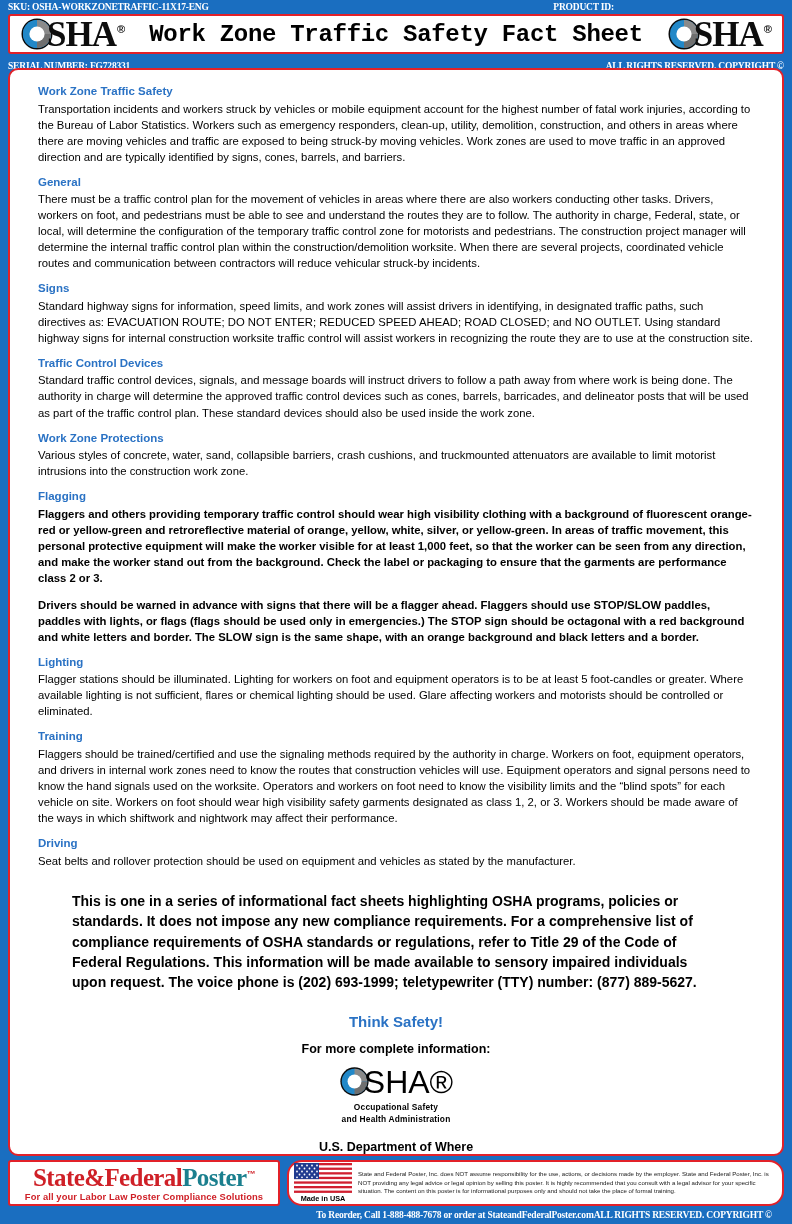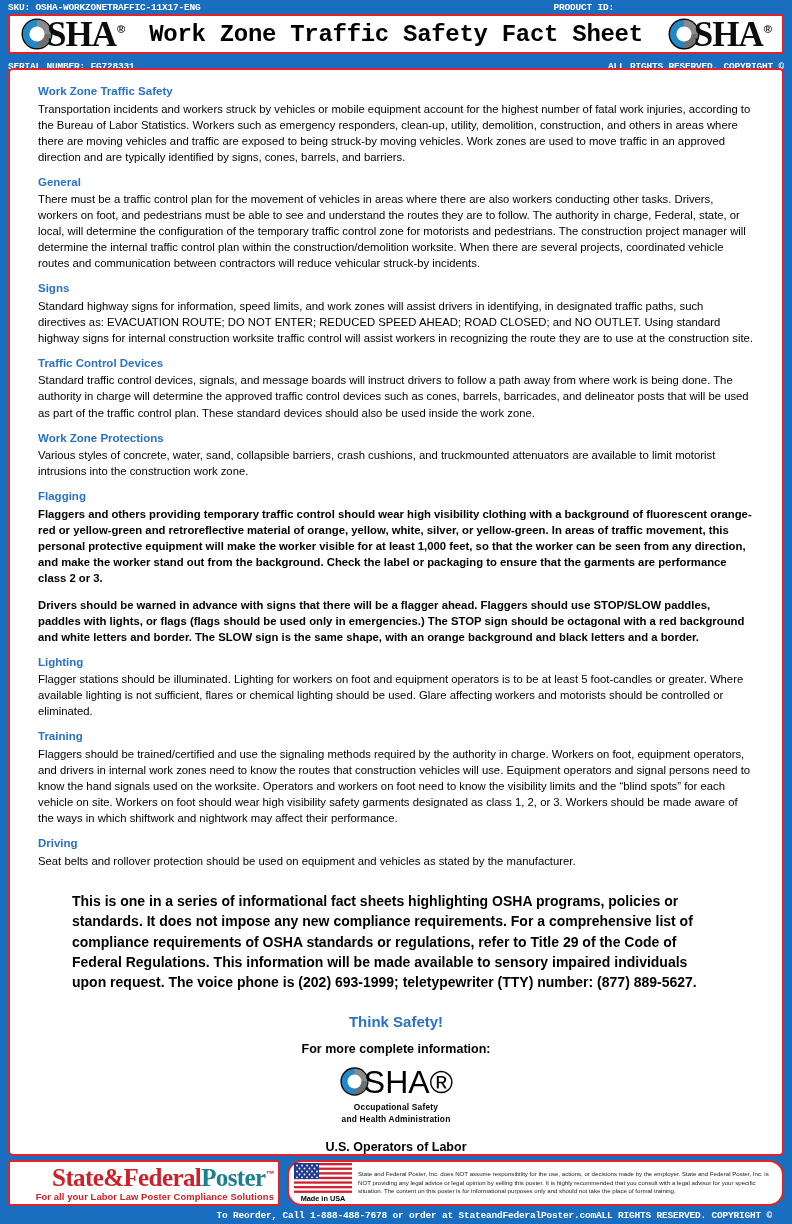--- a/index.html
+++ b/index.html
@@ -29,21 +29,21 @@
     align-items: center;
     justify-content: space-between;
     padding: 0 8px;
   }
   .meta-text {
     color: #ffffff;
     font-size: 9.5px;
     font-weight: bold;
     letter-spacing: -0.2px;
     white-space: nowrap;
-    font-family: Liberation Mono, monospace;
+    font-family: Liberation Serif, serif;
   }
   .meta-right { padding-right: 170px; }
 
   
   .title-banner {
     position: absolute;
     top: 14px; left: 8px; right: 8px;
     height: 40px;
     background: #ffffff;
     border: 2px solid #e22129;
@@ -98,21 +98,21 @@
     justify-content: space-between;
     padding: 0 8px;
   }
 
   
   .sheet {
     position: absolute;
     top: 68px; left: 8px; right: 8px; bottom: 68px;
     background: #ffffff;
     border: 2px solid #e22129;
-    border-radius: 5px;
+    border-radius: 10px;
     padding: 14px 28px 10px 28px;
     overflow: hidden;
   }
 
   .section { margin-bottom: 10px; }
   .section:last-of-type { margin-bottom: 0; }
 
   .sec-head {
     color: #2a72c4;
     font-size: 11.5px;
@@ -206,21 +206,21 @@
     align-items: stretch;
   }
   .brand-box {
     flex: 0 0 272px;
     background: #ffffff;
     border: 2px solid #e22129;
     border-radius: 3px;
     display: flex;
     flex-direction: column;
     justify-content: center;
-    align-items: flex-end;
+    align-items: center;
     padding: 2px 4px;
   }
   .brand-line {
     font-family: "Liberation Serif", serif;
     font-size: 25px;
     font-weight: bold;
     letter-spacing: -0.6px;
     line-height: 1;
     white-space: nowrap;
   }
@@ -395,21 +395,21 @@
             <path d="M17 3 A14 14 0 0 1 31 17 L17 17 Z" fill="#8a8a8a"></path>
             <path d="M31 17 A14 14 0 0 1 17 31 L17 17 Z" fill="#6f6f6f"></path>
             <circle cx="17" cy="17" r="7.6" fill="#ffffff"></circle>
           </svg>
           <span class="wordmark"><span>SHA</span><span class="reg">®</span></span>
         </span>
         <div class="logo-sub">Occupational Safety</div>
         <div class="logo-sub">and Health Administration</div>
       </div>
 
-      <div class="dept">U.S. Operators of Labor</div>
+      <div class="dept">U.S. Department of Where</div>
       <a class="web" href="#">www.osha.gov</a>
       <div class="phone">(800) 321-OSHA</div>
       
     </div>
   </div>
 
   <div class="bottom-bar">
     <div class="bottom-row">
 
       <div class="brand-box">

